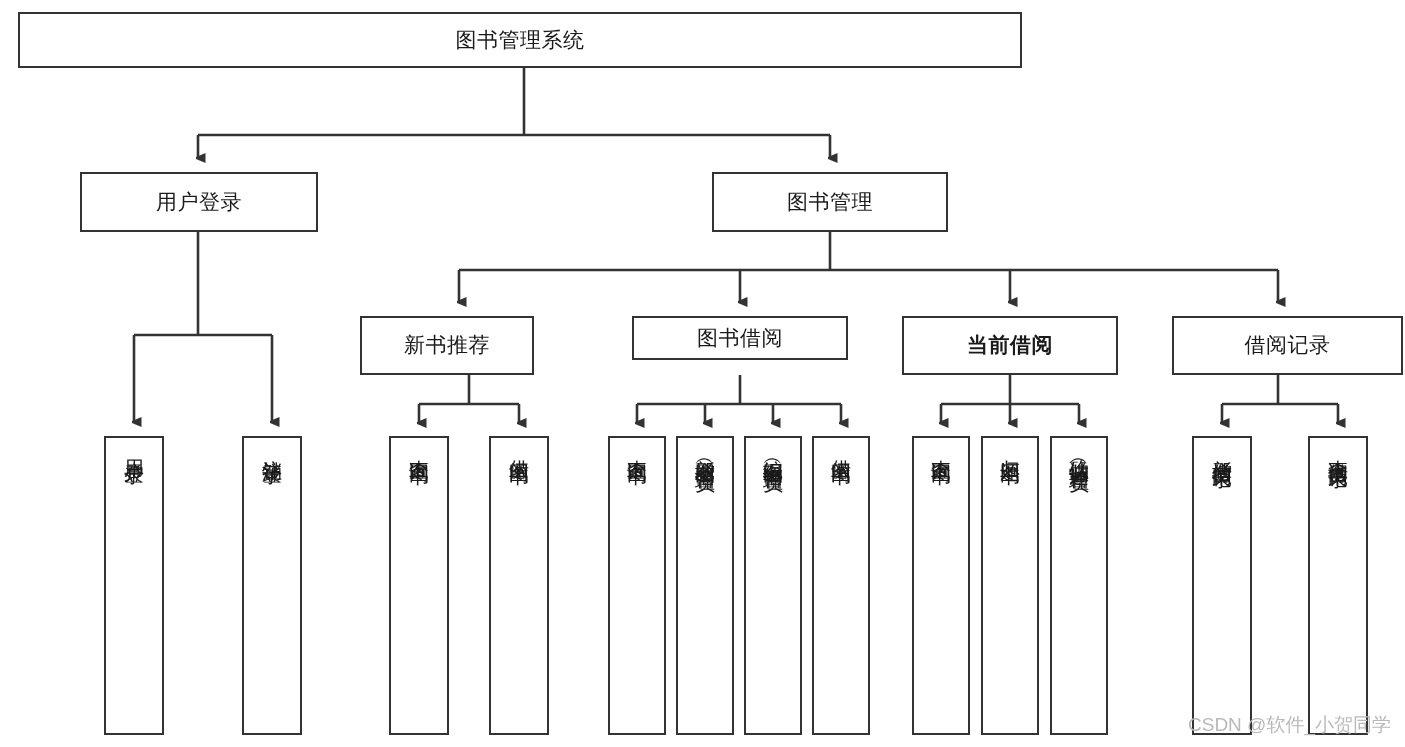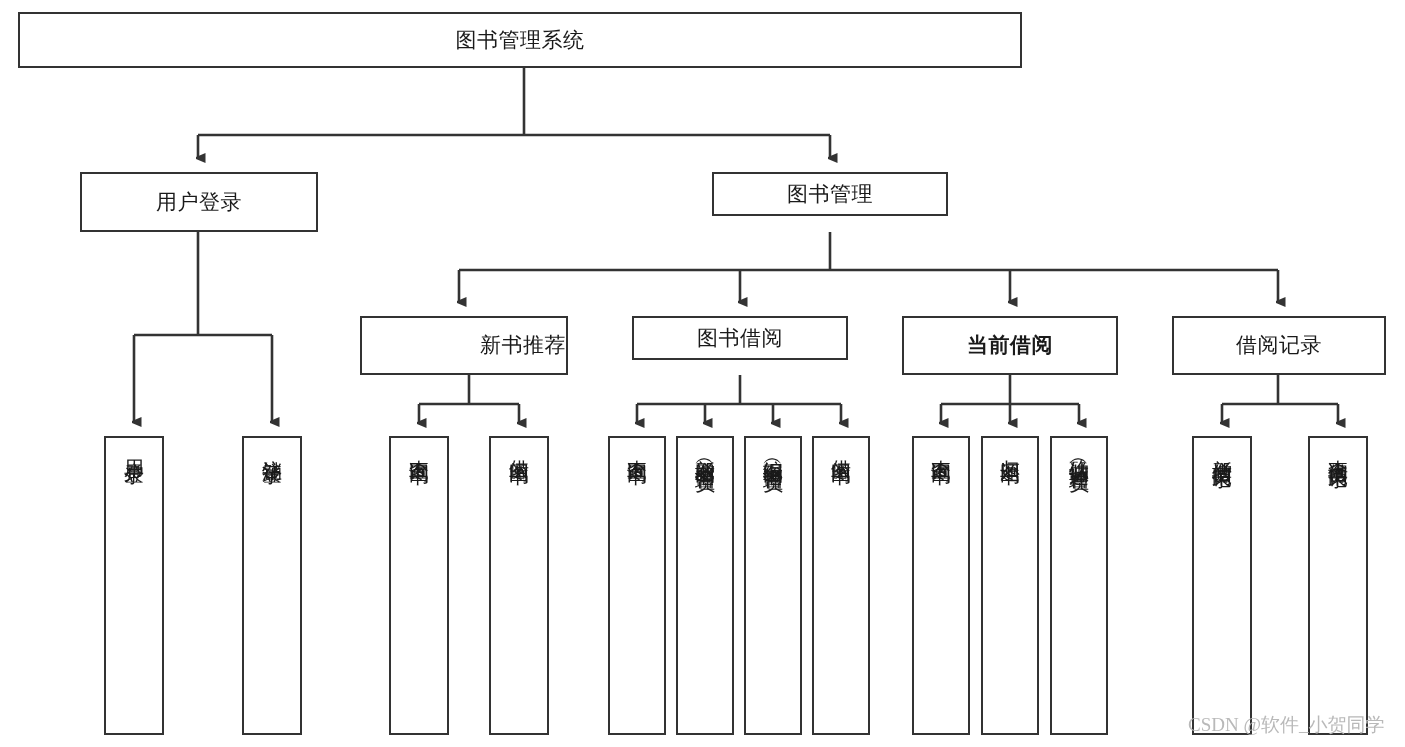--- a/index.html
+++ b/index.html
@@ -59,21 +59,21 @@
     letter-spacing: 2px;
     line-height: 1.05;
   }
   .watermark {
     position: absolute;
     left: 1188px;
     top: 712px;
     font-size: 19px;
     color: #b9b9b9;
     white-space: nowrap;
-    font-family: Liberation Serif, serif;
+    font-family: Liberation Sans, sans-serif;
   }
 </style>
 </head>
 <body>
 
 <div id="diagram-root">
 
   <svg class="connectors" viewBox="0 0 1405 747" xmlns="http://www.w3.org/2000/svg">
     <defs>
       <marker id="arrow" markerWidth="10" markerHeight="10" refX="5" refY="7.5" orient="auto" markerUnits="userSpaceOnUse">
@@ -124,34 +124,34 @@
     </g>
   </svg>
 
   <div class="node horizontal" style="left:18px; top:12px; width:1004px; height:56px;">
     <span class="label">图书管理系统</span>
   </div>
 
   <div class="node horizontal" style="left:80px; top:172px; width:238px; height:60px;">
     <span class="label">用户登录</span>
   </div>
-  <div class="node horizontal" style="left:712px; top:172px; width:236px; height:44px;">
+  <div class="node horizontal" style="left:712px; top:172px; width:236px; height:60px;">
     <span class="label">图书管理</span>
   </div>
 
-  <div class="node horizontal" style="left:360px; top:316px; width:208px; height:59px;justify-content:flex-end;">
+  <div class="node horizontal" style="left:360px; top:316px; width:174px; height:59px;">
     <span class="label">新书推荐</span>
   </div>
   <div class="node horizontal" style="left:632px; top:316px; width:216px; height:44px;">
     <span class="label">图书借阅</span>
   </div>
   <div class="node horizontal" style="left:902px; top:316px; width:216px; height:59px;font-weight:bold;">
     <span class="label">当前借阅</span>
   </div>
-  <div class="node horizontal" style="left:1172px; top:316px; width:214px; height:59px;">
+  <div class="node horizontal" style="left:1172px; top:316px; width:231px; height:59px;">
     <span class="label">借阅记录</span>
   </div>
 
   <div class="node vertical" style="left:104px; top:436px; width:60px; height:299px;">
     <span class="label">用户登录</span>
   </div>
   <div class="node vertical" style="left:242px; top:436px; width:60px; height:299px;">
     <span class="label">注销登录</span>
   </div>
 

